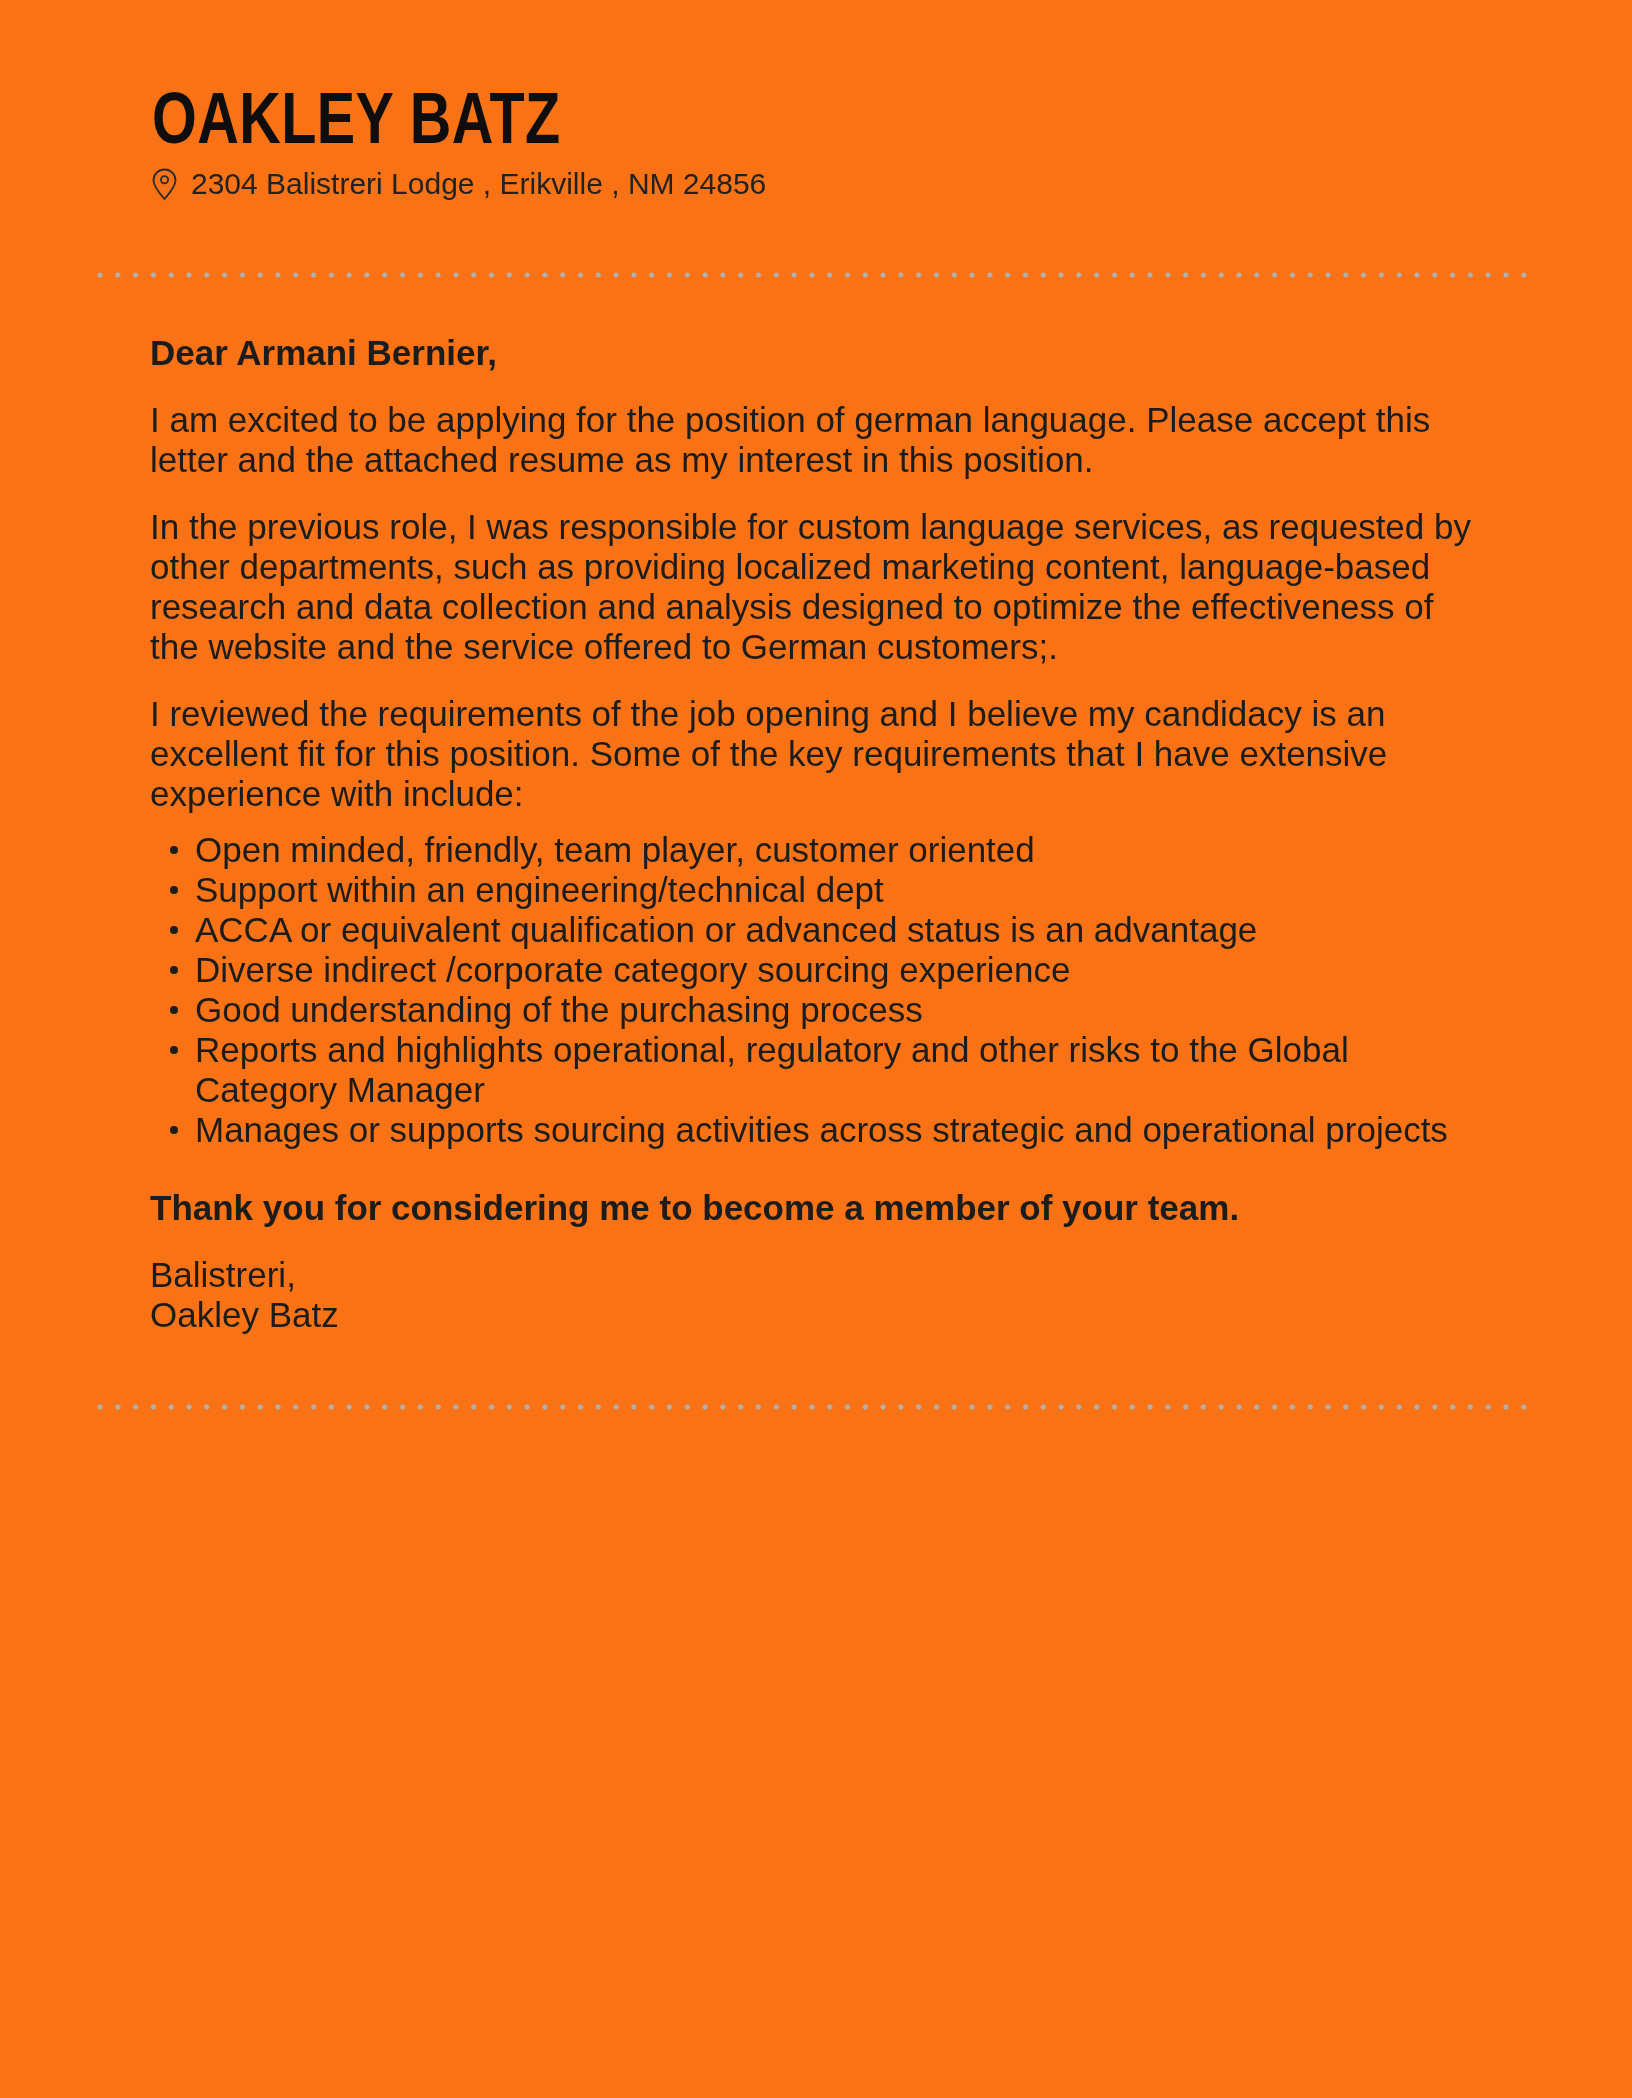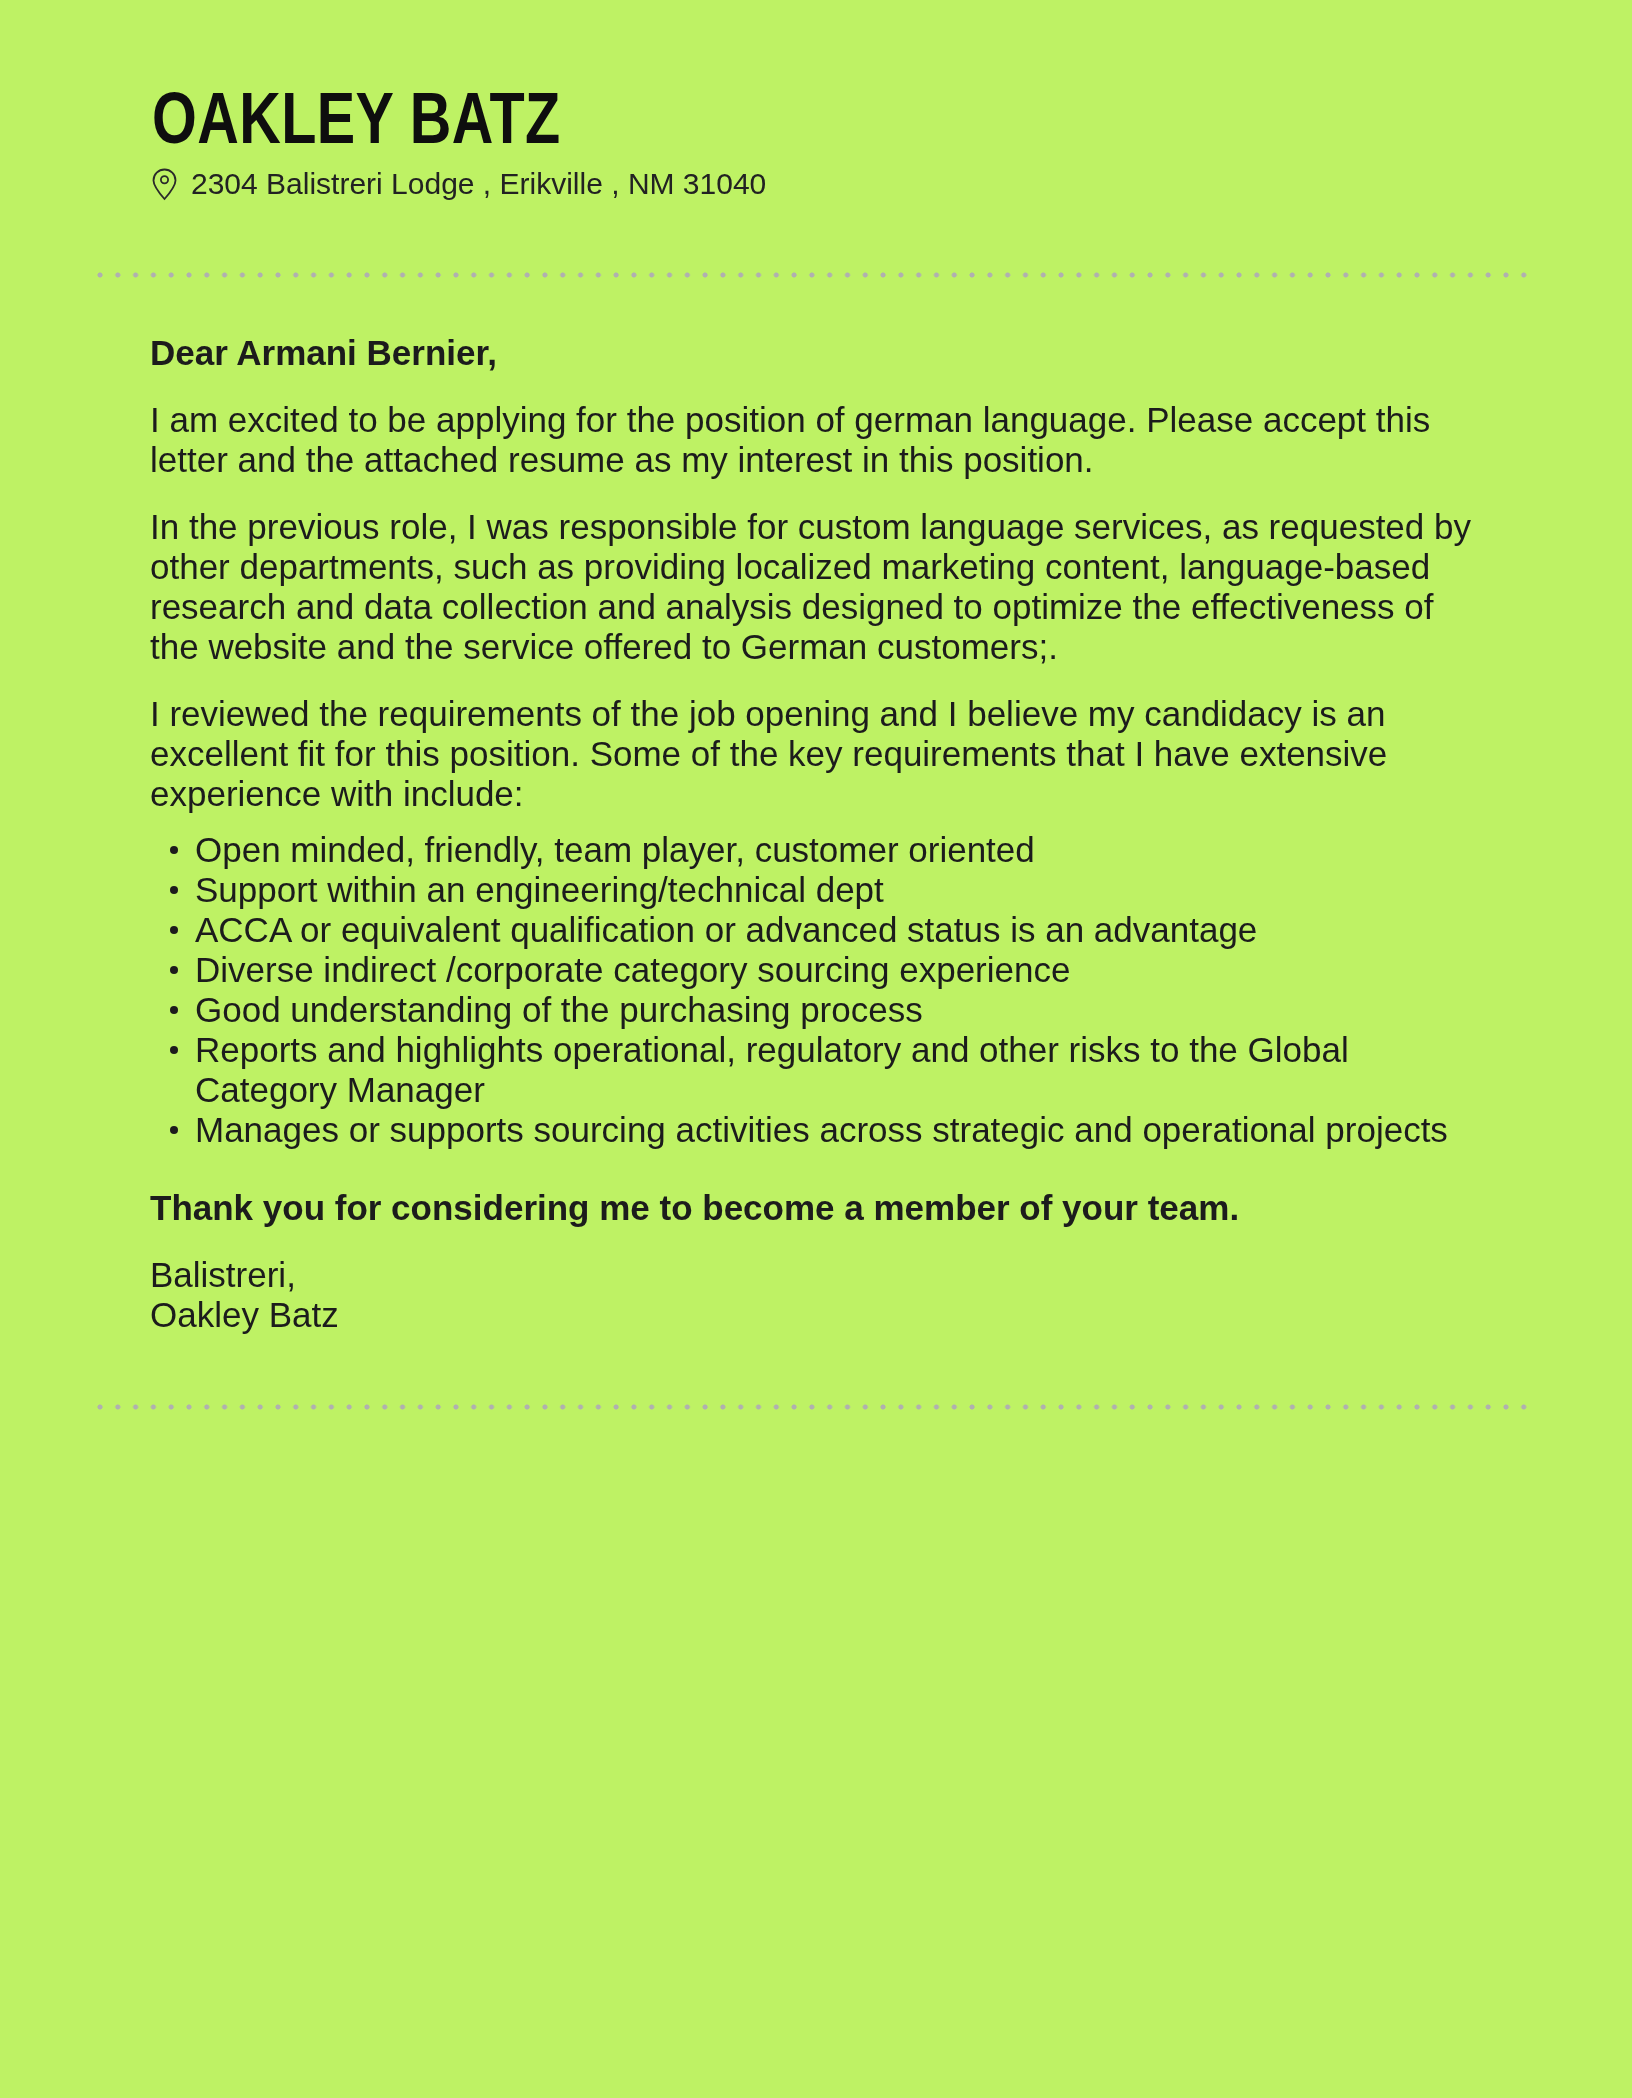--- a/index.html
+++ b/index.html
@@ -1,21 +1,21 @@
 <!DOCTYPE html>
 <html><head>
 <meta charset="utf-8">
 <style>
   html, body { margin: 0; padding: 0; }
   body { background: #f7f7f5; }
   .page {
     position: relative;
     width: 1632px;
     height: 2098px;
-    background: #bef264;
+    background: #f97316;
     font-family: "Liberation Sans", "DejaVu Sans", sans-serif;
     color: #1d1d1d;
     overflow: hidden;
   }
   
   .header { padding: 78px 0 0 152px; }
   .name {
     margin: 0;
     font-size: 72px;
     font-weight: 700;
@@ -93,21 +93,21 @@
 
   <header class="header">
     <h1 class="name"><span class="name-inner">OAKLEY BATZ</span></h1>
     <div class="address-row">
       <span class="pin">
         <svg viewBox="0 0 25 33" fill="none" xmlns="http://www.w3.org/2000/svg">
           <path d="M12.5 1.5 C6.4 1.5 1.5 6.4 1.5 12.4 C1.5 17.1 5.2 22.6 12.5 31 C19.8 22.6 23.5 17.1 23.5 12.4 C23.5 6.4 18.6 1.5 12.5 1.5 Z" stroke="#2a2a2a" stroke-width="1.8"></path>
           <circle cx="12.5" cy="11.8" r="3.6" stroke="#2a2a2a" stroke-width="1.8"></circle>
         </svg>
       </span>
-      <span>2304 Balistreri Lodge , Erikville , NM 31040</span>
+      <span>2304 Balistreri Lodge , Erikville , NM 24856</span>
     </div>
   </header>
 
   <div class="dotted top"></div>
 
   <main class="letter">
     <p class="salutation">Dear Armani Bernier,</p>
 
     <div>
 

